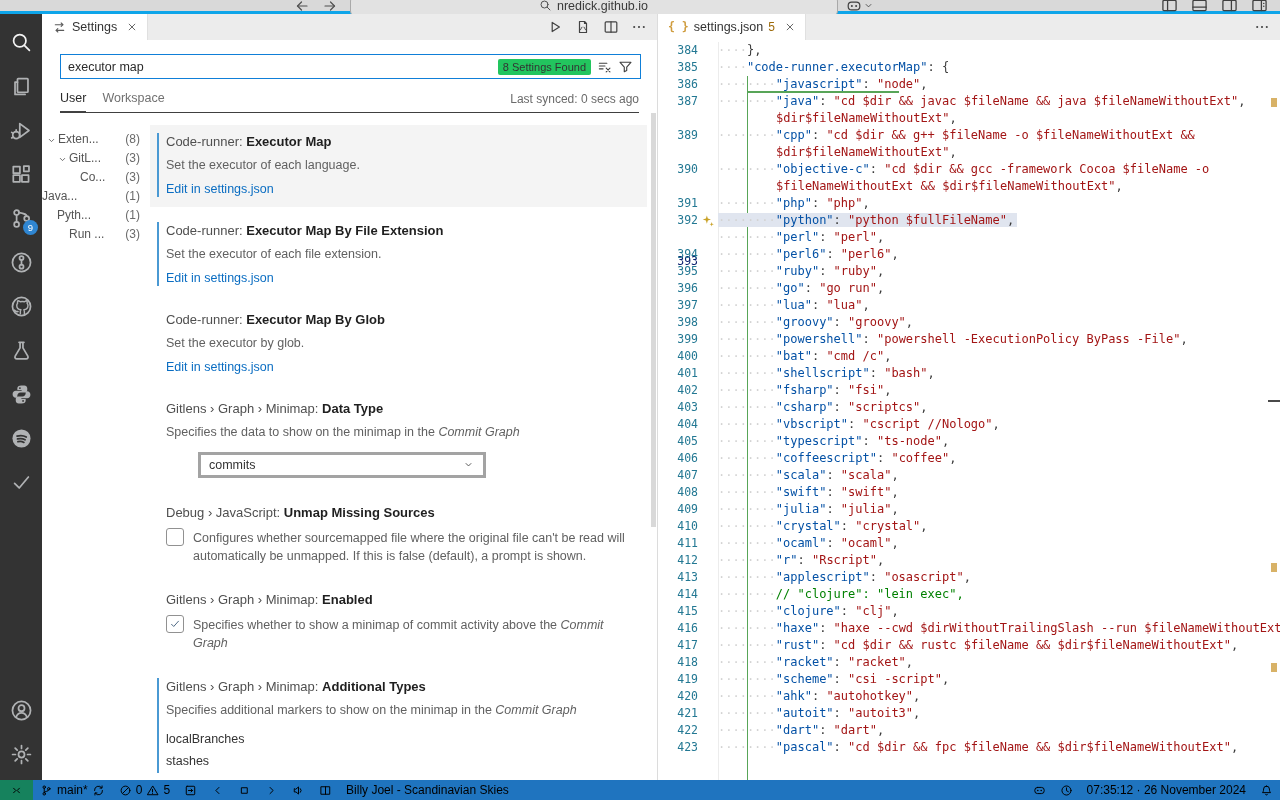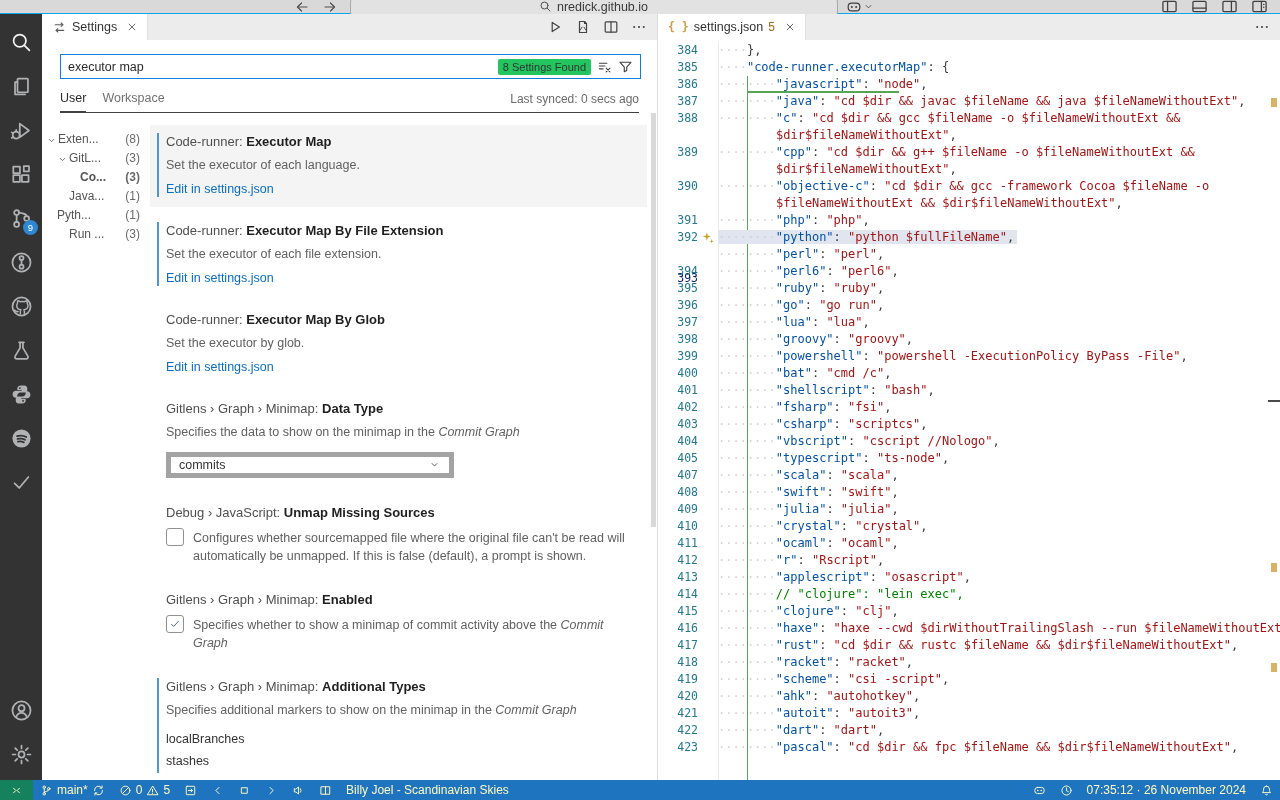--- a/index.html
+++ b/index.html
@@ -1,21 +1,21 @@
 <!DOCTYPE html>
 <html><head>
 <meta charset="utf-8">
 <style>
   * { margin:0; padding:0; box-sizing:border-box; }
   html,body { width:1280px; height:800px; overflow:hidden; }
   body { font-family:"Liberation Sans", sans-serif; background:#fff; }
   .screen { position:relative; width:1280px; height:800px; display:flex; flex-direction:column; }
 
   
-  .titlebar { height:14px; background:#d9d9d9; border-bottom:1px solid #0ea5e9; display:flex; align-items:center; flex:none; }
+  .titlebar { height:14px; background:#d9d9d9; border-bottom:3px solid #0ea5e9; display:flex; align-items:center; flex:none; }
   .tb-spacer { flex:1; }
   .tb-btn { width:22px; height:22px; display:flex; align-items:center; justify-content:center; color:#4f4f4f; margin:0 3px; }
   .tb-btn svg { width:16px; height:16px; }
   .command-center { width:488px; height:22px; margin:0 8px 0 6px; background:#e2e2e2; border:1px solid #a9a9a9; border-radius:6px; display:flex; align-items:center; justify-content:center; gap:5px; color:#3a3a3a; font-size:12.5px; }
   .command-center svg { width:13px; height:13px; }
   .copilot-menu { display:flex; align-items:center; gap:1px; color:#3f3f3f; }
   .copilot-menu svg { width:16px; height:16px; }
   .copilot-menu .chev svg { width:11px; height:11px; }
   .layout-controls { display:flex; align-items:center; gap:13px; padding-right:12px; color:#3f3f3f; }
   .layout-controls .tb-ic svg { width:17px; height:17px; }
@@ -70,21 +70,21 @@
 
   .slist { flex:1; min-width:0; padding:0 10px 0 2px; overflow:hidden; }
   .srow { position:relative; padding:9px 10px 11px 16px; margin-bottom:7px; }
   .srow.focused { background:#f4f4f4; }
   .srow.modified::before { content:""; position:absolute; left:7px; top:8px; bottom:10px; width:2px; background:#4a99d3; }
   .stitle { font-size:13px; color:#4f4f4f; }
   .stitle b { color:#1f1f1f; font-weight:700; }
   .sdesc { font-size:12.5px; color:#616161; margin-top:7px; line-height:1.45; max-width:470px; }
   .sdesc i { font-style:italic; }
   .slink { font-size:12.5px; color:#0a6dc2; margin-top:8px; }
-  .sselect { margin-top:10px; width:288px; height:26px; border:5px solid #a3a3a3; background:#fff; display:flex; align-items:center; padding:4px 8px; font-size:12.5px; color:#333; }
+  .sselect { margin-top:10px; width:288px; height:26px; border:3px solid #a3a3a3; background:#fff; display:flex; align-items:center; padding:4px 8px; font-size:12.5px; color:#333;margin-left:32px; }
   .sselect .chv { margin-left:auto; color:#555; display:flex; }
   .sselect .chv svg { width:13px; height:13px; }
   .cbrow { display:flex; gap:9px; margin-top:8px; align-items:flex-start; }
   .checkbox { width:18px; height:18px; border:1px solid #919191; border-radius:3px; flex:none; display:flex; align-items:center; justify-content:center; color:#3c5a78; background:#fff; }
   .checkbox svg { width:12px; height:12px; }
   .cbrow .sdesc { margin-top:1px; }
   .slist-items { margin-top:9px; }
   .slist-item { font-size:12.5px; color:#333; padding:4px 0; }
   .sscroll { position:absolute; right:1px; top:0; bottom:0; width:5px; }
   .sscroll .thumb { position:absolute; top:0; height:62%; width:5px; background:#d9d9d9; }
@@ -102,21 +102,21 @@
   .cell-decor svg { width:14px; height:14px; }
   .cell-text { white-space:pre; }
   .cont-pad { padding-left:58px; }
   .sk { color:#0451a5; } .sv { color:#a31515; } .sp { color:#3b3b3b; } .sc { color:#008000; } .sw { color:#d3d3d3; }
   .hl { background:#e0e5ef; padding-right:3px; }
   .ruler { position:absolute; right:0; top:0; bottom:0; width:12px; z-index:2; }
   .mark-warn { position:absolute; right:3px; width:6px; height:9px; background:#d8b267; }
   .mark-dark { position:absolute; right:0; width:12px; height:2px; background:#4a4a4a; }
 
   
-  .statusbar { height:20px; background:#1f74bf; display:flex; align-items:stretch; color:#fef9c3; font-size:12px; flex:none; }
+  .statusbar { height:20px; background:#1f74bf; display:flex; align-items:stretch; color:#000000; font-size:12px; flex:none; }
   .sbi { display:flex; align-items:center; gap:4px; padding:0 7px; }
   .sbi svg { width:13px; height:13px; }
   .sbi.remote { background:#16825d; padding:0 10px; }
   .sb-right { margin-left:auto; display:flex; align-items:stretch; }
 </style>
 </head>
 <body>
 
 <div class="screen">
 
@@ -366,25 +366,25 @@
               </div>
               <div class="toc-item" style="padding-left: 15px;">
                 <span class="toc-chev">
                   <svg viewBox="0 0 16 16" fill="none" stroke="currentColor" stroke-width="1.2" stroke-linecap="round" stroke-linejoin="round">
                     <path d="M4.8 6.4L8 9.6l3.2-3.2"></path>
                   </svg>
                 </span>
                 <span class="toc-label">GitL...</span>
                 <span class="toc-count">(3)</span>
               </div>
-              <div class="toc-item" style="padding-left: 38px; font-weight: bold;">
+              <div class="toc-item" style="padding-left: 38px;">
                 <span class="toc-label">Co...</span>
                 <span class="toc-count">(3)</span>
               </div>
-              <div class="toc-item" style="padding-left: 27px;">
+              <div class="toc-item" style="">
                 <span class="toc-label">Java...</span>
                 <span class="toc-count">(1)</span>
               </div>
               <div class="toc-item" style="padding-left: 15px;">
                 <span class="toc-label">Pyth...</span>
                 <span class="toc-count">(1)</span>
               </div>
               <div class="toc-item" style="padding-left: 27px;">
                 <span class="toc-label">Run ...</span>
                 <span class="toc-count">(3)</span>
@@ -493,25 +493,20 @@
               <span class="cell-num">386</span>
               <span class="cell-decor"></span>
               <span class="cell-text"><span class="sw">········</span><span class="sk">"javascript"</span><span class="sp">: </span><span class="sv">"node"</span><span class="sp">,</span></span>
             </div>
             <div class="code-row">
               <span class="cell-num">387</span>
               <span class="cell-decor"></span>
               <span class="cell-text"><span class="sw">········</span><span class="sk">"java"</span><span class="sp">: </span><span class="sv">"cd $dir &amp;&amp; javac $fileName &amp;&amp; java $fileNameWithoutExt"</span><span class="sp">,</span></span>
             </div>
             <div class="code-row">
-              <span class="cell-num">388</span>
-              <span class="cell-decor"></span>
-              <span class="cell-text"><span class="sw">········</span><span class="sk">"c"</span><span class="sp">: </span><span class="sv">"cd $dir &amp;&amp; gcc $fileName -o $fileNameWithoutExt &amp;&amp;</span></span>
-            </div>
-            <div class="code-row">
               <span class="cell-num"></span>
               <span class="cell-decor"></span>
               <span class="cell-text cont-pad"><span class="sv">$dir$fileNameWithoutExt"</span><span class="sp">,</span></span>
             </div>
             <div class="code-row">
               <span class="cell-num">389</span>
               <span class="cell-decor"></span>
               <span class="cell-text"><span class="sw">········</span><span class="sk">"cpp"</span><span class="sp">: </span><span class="sv">"cd $dir &amp;&amp; g++ $fileName -o $fileNameWithoutExt &amp;&amp;</span></span>
             </div>
             <div class="code-row">
@@ -603,20 +598,25 @@
               <span class="cell-num">404</span>
               <span class="cell-decor"></span>
               <span class="cell-text"><span class="sw">········</span><span class="sk">"vbscript"</span><span class="sp">: </span><span class="sv">"cscript //Nologo"</span><span class="sp">,</span></span>
             </div>
             <div class="code-row">
               <span class="cell-num">405</span>
               <span class="cell-decor"></span>
               <span class="cell-text"><span class="sw">········</span><span class="sk">"typescript"</span><span class="sp">: </span><span class="sv">"ts-node"</span><span class="sp">,</span></span>
             </div>
             <div class="code-row">
+              <span class="cell-num">406</span>
+              <span class="cell-decor"></span>
+              <span class="cell-text"><span class="sw">········</span><span class="sk">"coffeescript"</span><span class="sp">: </span><span class="sv">"coffee"</span><span class="sp">,</span></span>
+            </div>
+            <div class="code-row">
               <span class="cell-num">407</span>
               <span class="cell-decor"></span>
               <span class="cell-text"><span class="sw">········</span><span class="sk">"scala"</span><span class="sp">: </span><span class="sv">"scala"</span><span class="sp">,</span></span>
             </div>
             <div class="code-row">
               <span class="cell-num">408</span>
               <span class="cell-decor"></span>
               <span class="cell-text"><span class="sw">········</span><span class="sk">"swift"</span><span class="sp">: </span><span class="sv">"swift"</span><span class="sp">,</span></span>
             </div>
             <div class="code-row">

